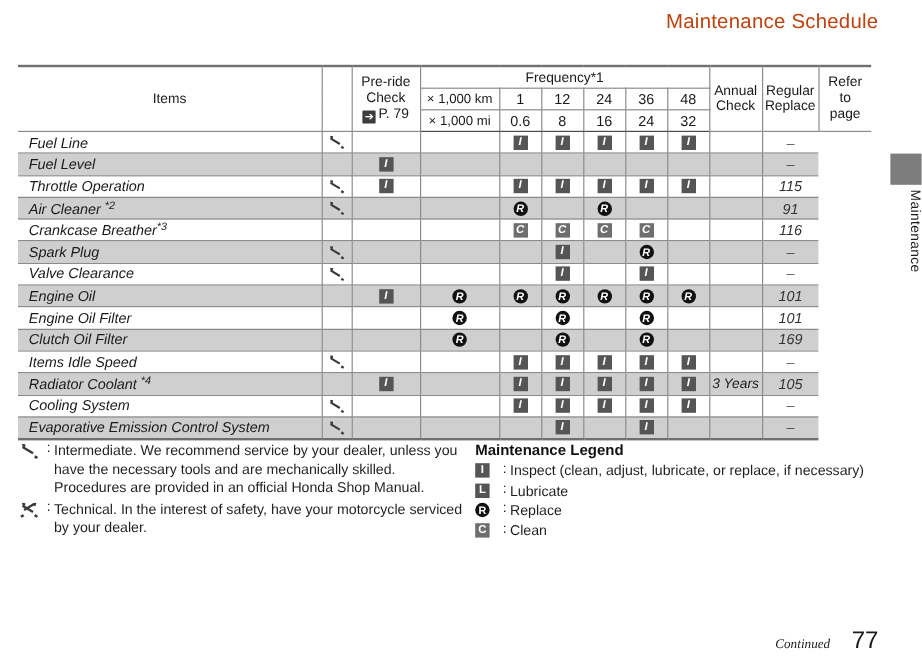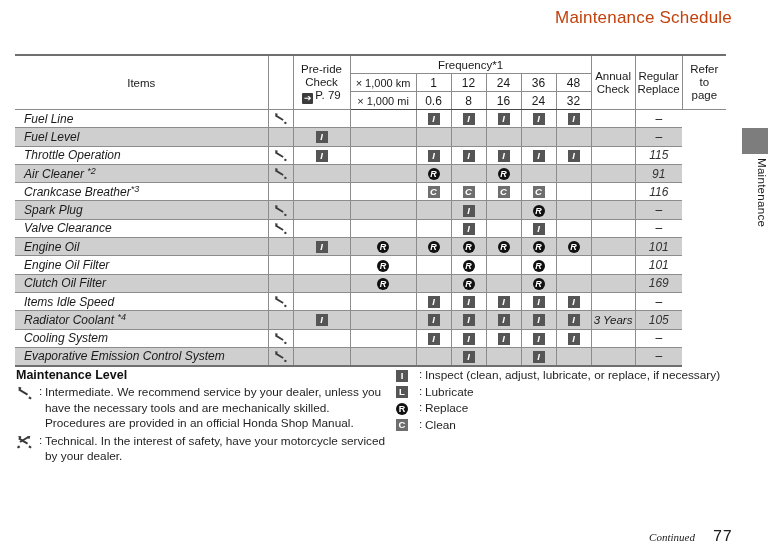--- a/index.html
+++ b/index.html
@@ -184,21 +184,21 @@
   
   .footer {
     position: absolute;
     right: 36px;
     bottom: 12px;
     font-size: 14px;
     color: #1a1a1a;
     white-space: nowrap;
   }
   .footer .cont { font-style: italic; font-family: "Liberation Serif", serif; font-size: 11px; }
-  .footer .pgno { margin-left: 14px; font-family: Liberation Mono, monospace; font-size: 16px; }
+  .footer .pgno { margin-left: 14px; font-family: Liberation Sans, sans-serif; font-size: 20px; }
 </style>
 </head>
 <body>
 
 <div class="page-title">Maintenance Schedule</div>
 
 <div class="side-tab">
   <div class="side-tab-block"></div>
   <div class="side-tab-label">Maintenance</div>
 </div>
@@ -491,21 +491,20 @@
           <td></td>
           <td><span class="dash">–</span></td>
         </tr>
       </tbody>
   </table>
 </div>
 
 <div class="legends">
 
   <div class="leg-col leg-left">
-    <div class="leg-title">Maintenance Level</div>
 
     <div class="leg-row">
       <span class="leg-mark">
         <svg width="17" height="14" viewBox="0 0 17 14" aria-hidden="true">
           <g fill="#3a3a3a">
             <path d="M2.3 1.0 L5.2 1.3 L5.0 3.3 L3.1 3.9 Z"></path>
             <rect x="3.3" y="2.6" width="10.2" height="2.0" transform="rotate(31 3.3 2.6)"></rect>
             <path d="M13.6 10.3 l2.1 1.6 -1.1 1.6 -2.3 -1.2 z"></path>
           </g>
         </svg>
@@ -526,20 +525,21 @@
             <path d="M3.0 10.3 l-2.1 1.6 1.1 1.6 2.3 -1.2 z"></path>
           </g>
         </svg>
       </span>
       <span class="leg-colon">:</span>
       <span class="leg-text">Technical. In the interest of safety, have your motorcycle serviced by your dealer.</span>
     </div>
   </div>
 
   <div class="leg-col leg-right">
+    <div class="leg-title">Maintenance Legend</div>
     <div id="legend-rows">
         <div class="leg-row">
           <span class="leg-mark"><span class="sym">I</span></span>
           <span class="leg-colon">:</span>
           <span class="leg-text">Inspect (clean, adjust, lubricate, or replace, if necessary)</span>
         </div>
         <div class="leg-row">
           <span class="leg-mark"><span class="sym">L</span></span>
           <span class="leg-colon">:</span>
           <span class="leg-text">Lubricate</span>

